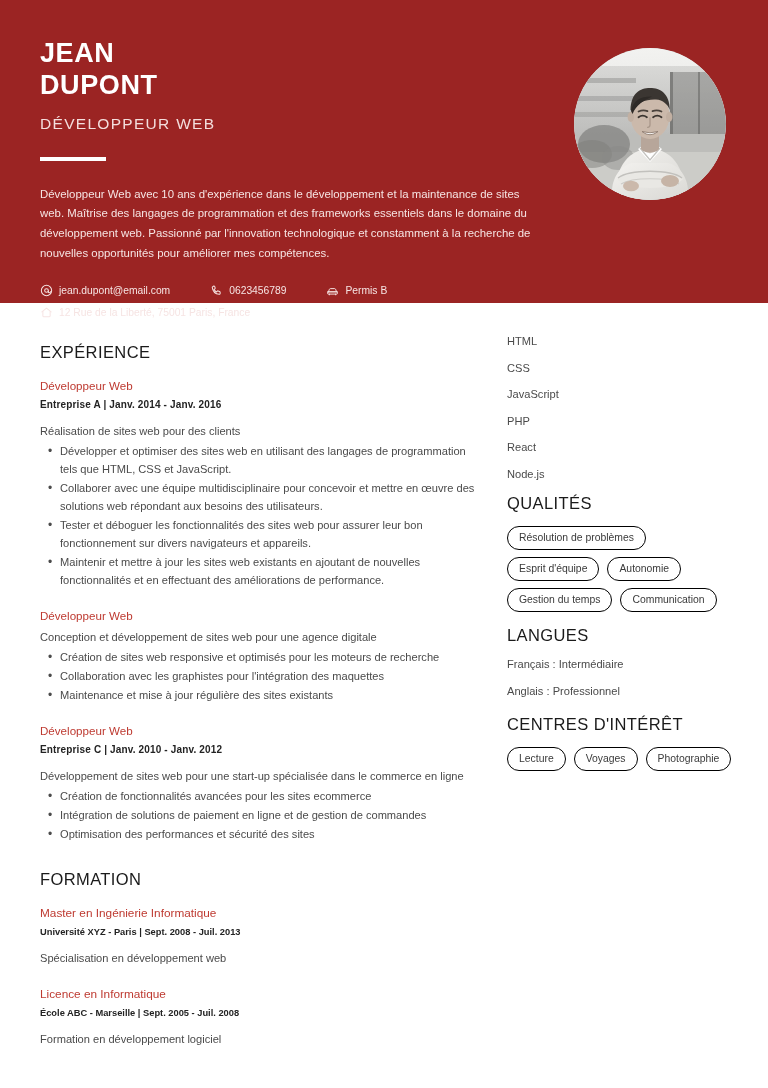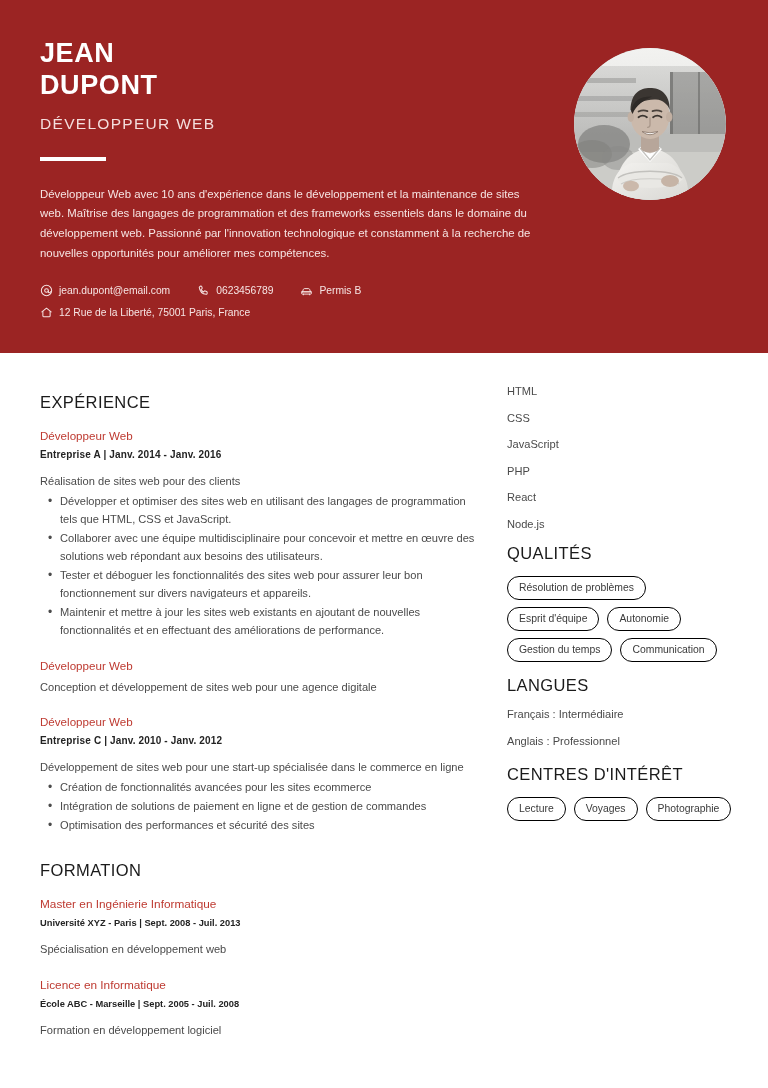--- a/index.html
+++ b/index.html
@@ -15,21 +15,21 @@
     width: 768px;
     height: 1088px;
     background: #ffffff;
     overflow: hidden;
   }
 
   
   .header {
     position: relative;
     width: 768px;
-    height: 353px;
+    height: 303px;
     background: #9B2423;
     padding: 30px 38px 0 40px;
   }
   .header-inner {
     display: flex;
     justify-content: space-between;
     align-items: flex-start;
     height: 100%;
   }
   .header-left { width: 500px; padding-top: 8px; }
@@ -63,21 +63,21 @@
     margin-top: 2px;
   }
   .contact {
     margin-top: 21px;
     color: #f6e4e3;
     font-size: 10.3px;
   }
   .contact-row {
     display: flex;
     align-items: center;
-    gap: 12px;
+    gap: 25px;
     margin-bottom: 9px;
     flex-wrap: wrap;
   }
   .c-item {
     display: flex;
     align-items: center;
     gap: 6px;
     margin-right: 15px;
   }
   .c-item:last-child { margin-right: 0; }
@@ -373,20 +373,25 @@
             <li>Développer et optimiser des sites web en utilisant des langages de programmation tels que HTML, CSS et JavaScript.</li>
             <li>Collaborer avec une équipe multidisciplinaire pour concevoir et mettre en œuvre des solutions web répondant aux besoins des utilisateurs.</li>
             <li>Tester et déboguer les fonctionnalités des sites web pour assurer leur bon fonctionnement sur divers navigateurs et appareils.</li>
             <li>Maintenir et mettre à jour les sites web existants en ajoutant de nouvelles fonctionnalités et en effectuant des améliorations de performance.</li>
           </ul>
         </div>
 
         <div class="entry">
           <div class="entry-title">Développeur Web</div>
           <div class="entry-desc">Conception et développement de sites web pour une agence digitale</div>
+          <ul class="entry-list">
+            <li>Création de sites web responsive et optimisés pour les moteurs de recherche</li>
+            <li>Collaboration avec les graphistes pour l'intégration des maquettes</li>
+            <li>Maintenance et mise à jour régulière des sites existants</li>
+          </ul>
         </div>
 
         <div class="entry">
           <div class="entry-title">Développeur Web</div>
           <div class="entry-meta">Entreprise C | Janv. 2010 - Janv. 2012</div>
           <div class="entry-desc">Développement de sites web pour une start-up spécialisée dans le commerce en ligne</div>
           <ul class="entry-list">
             <li>Création de fonctionnalités avancées pour les sites ecommerce</li>
             <li>Intégration de solutions de paiement en ligne et de gestion de commandes</li>
             <li>Optimisation des performances et sécurité des sites</li>

